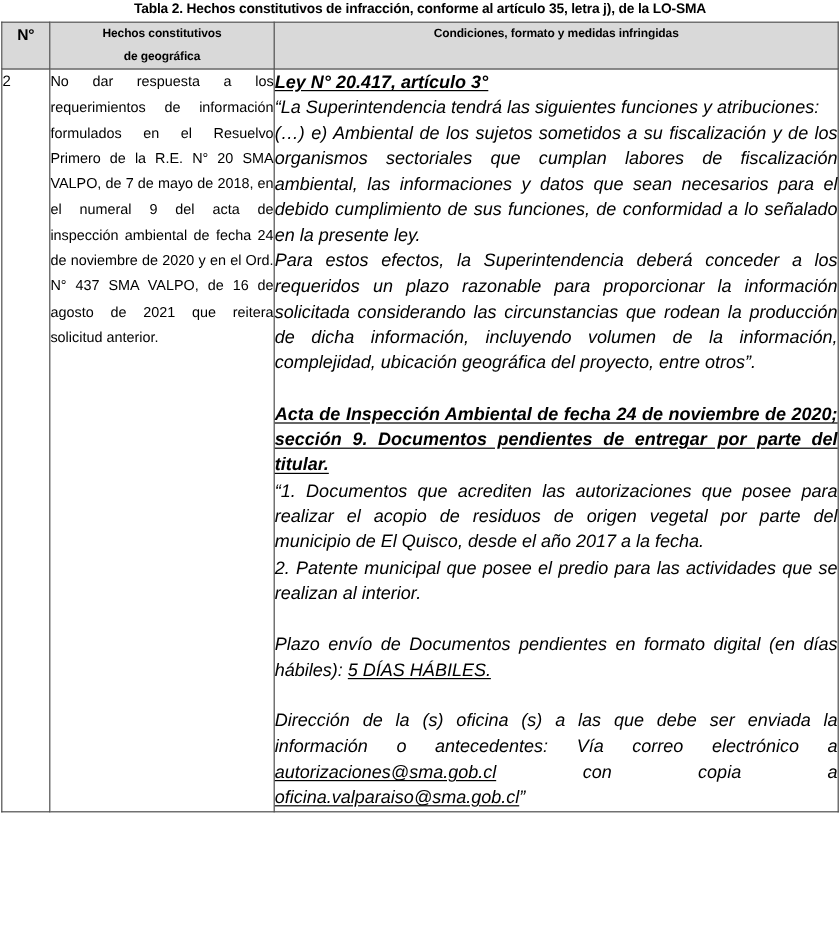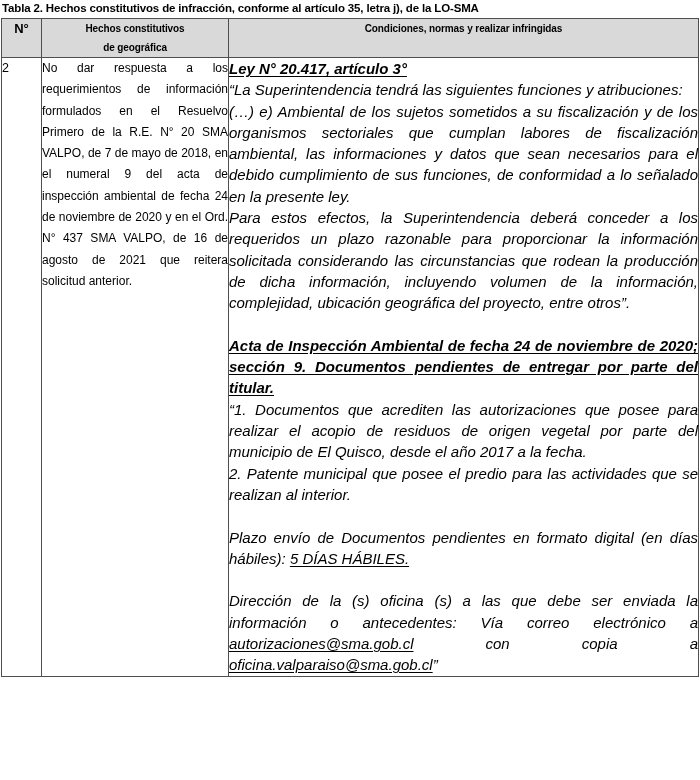--- a/index.html
+++ b/index.html
@@ -18,20 +18,21 @@
   .page {
     width: 700px;
     height: 780px;
     position: relative;
     box-sizing: border-box;
   }
 
   .doc-title {
     font-size: 11.5px;
     font-weight: bold;
+    text-align: center;
     line-height: 15px;
     padding: 1px 2px 2px 2px;
     letter-spacing: -0.15px;
   }
 
   table.infraction-table {
     border-collapse: collapse;
     table-layout: fixed;
     width: 697px;
     margin: 0 0 0 1px;
@@ -122,21 +123,21 @@
       <col class="c-fact">
       <col class="c-cond">
     </colgroup>
     <thead>
       <tr>
         <th class="th-num">N°</th>
         <th>
           <span>Hechos constitutivos</span><br>
           <span>de geográfica</span>
         </th>
-        <th>Condiciones, normas y realizar infringidas</th>
+        <th>Condiciones, formato y medidas infringidas</th>
       </tr>
     </thead>
     <tbody>
       <tr>
 
         <td class="cell-num">2</td>
 
         <td class="cell-fact">
           <p>No dar respuesta a los requerimientos de información formulados en el Resuelvo Primero de la R.E. N° 20 SMA VALPO, de 7 de mayo de 2018, en el numeral 9 del acta de inspección ambiental de fecha 24 de noviembre de 2020 y en el Ord. N° 437 SMA VALPO, de 16 de agosto de 2021 que reitera solicitud anterior.</p>
         </td>

